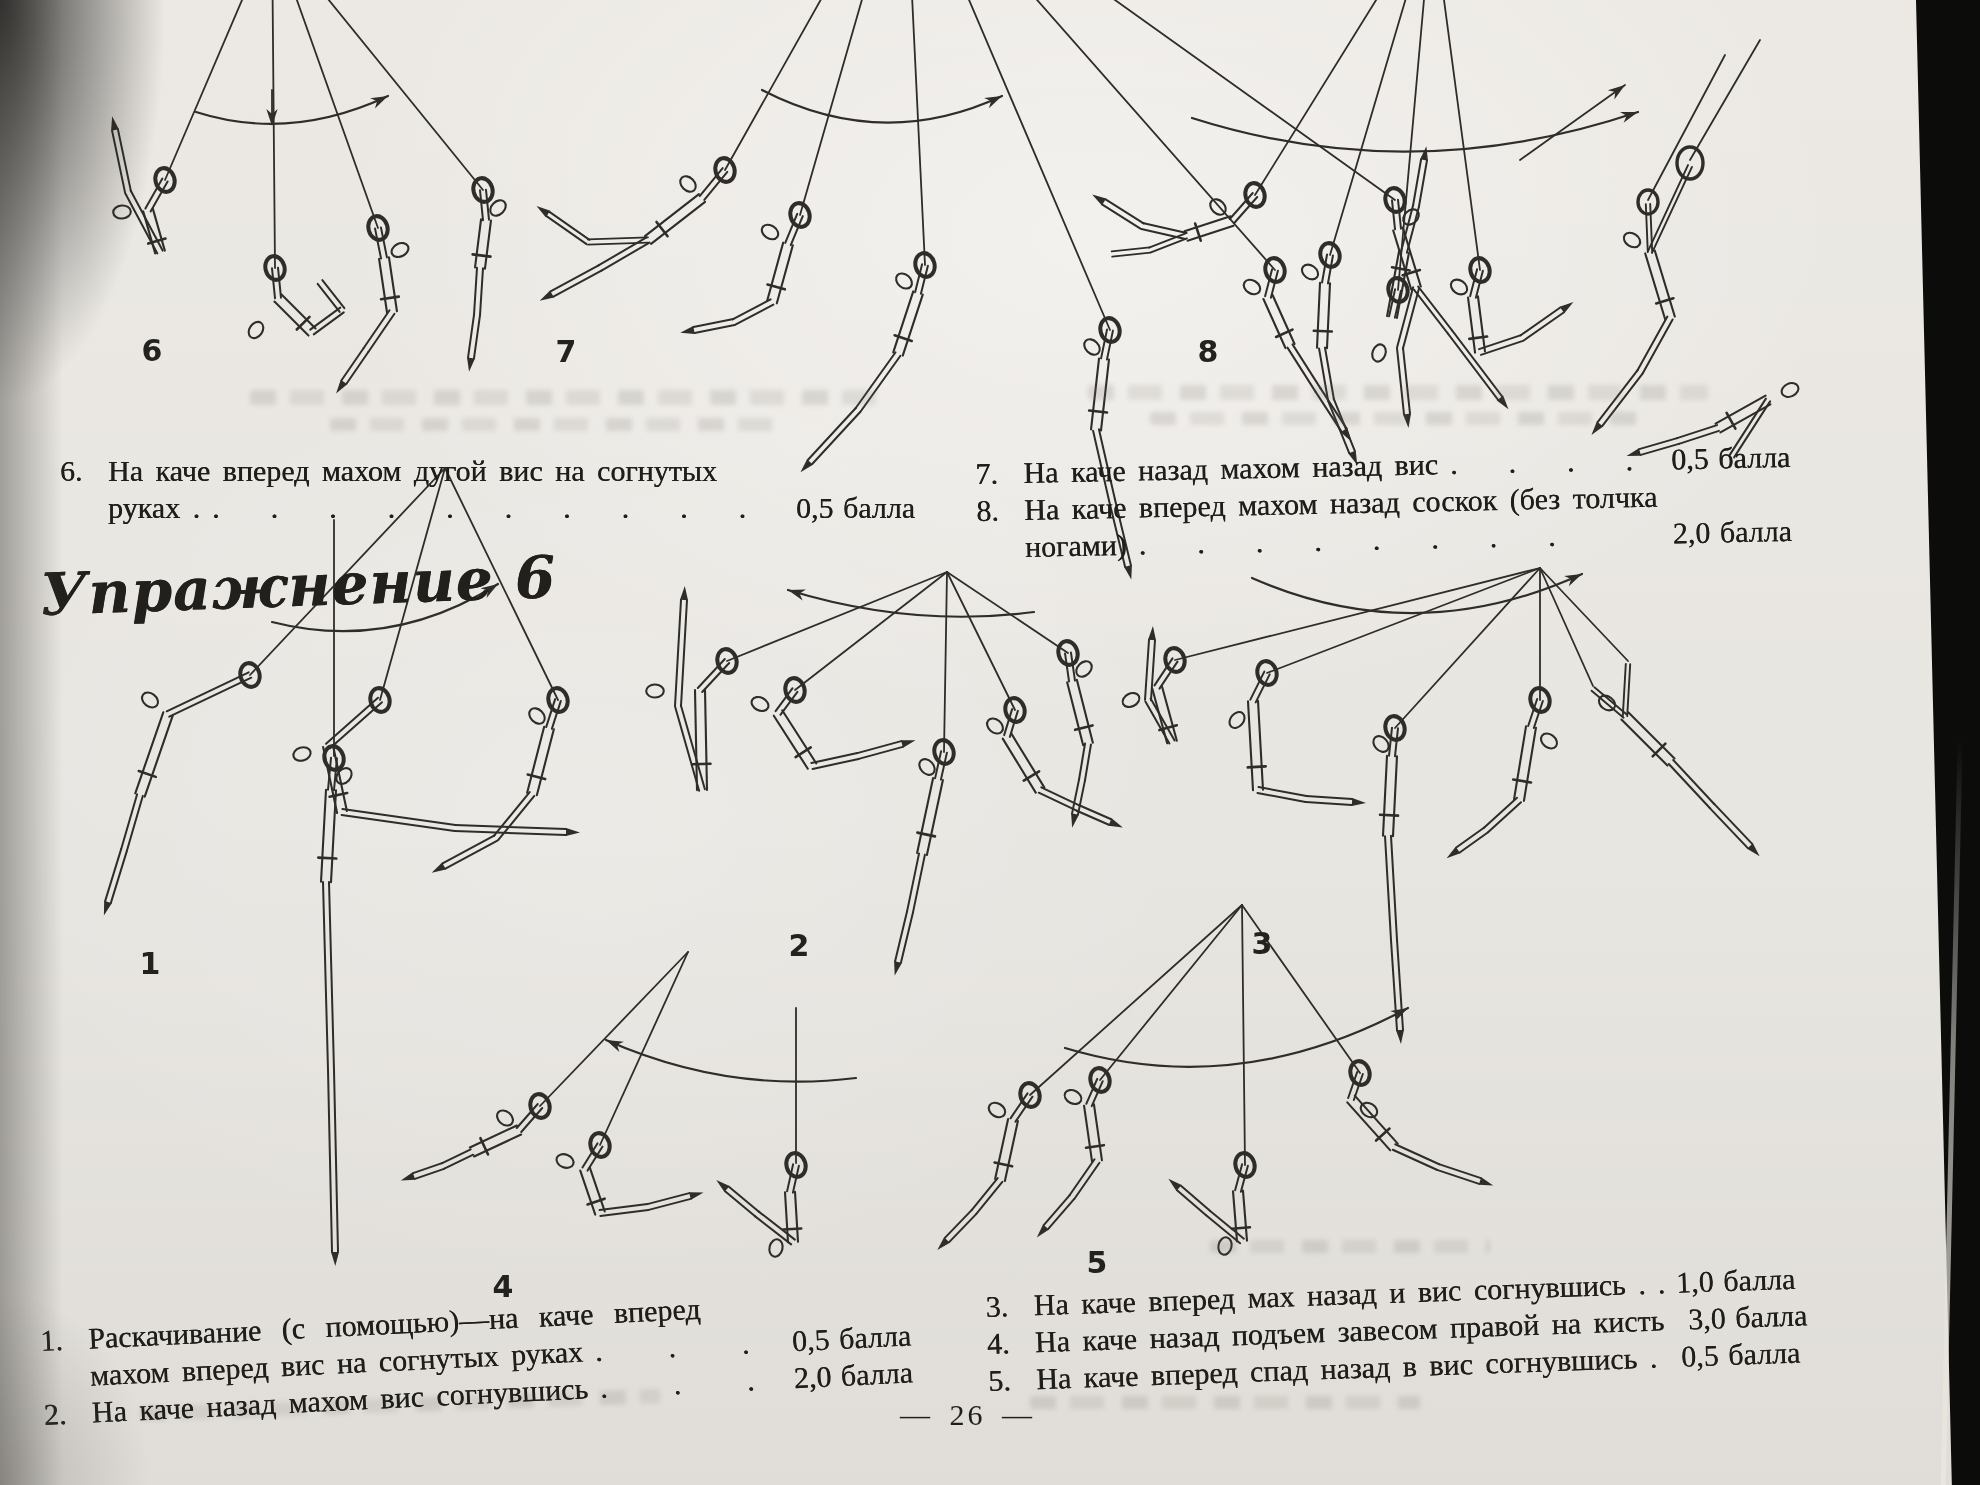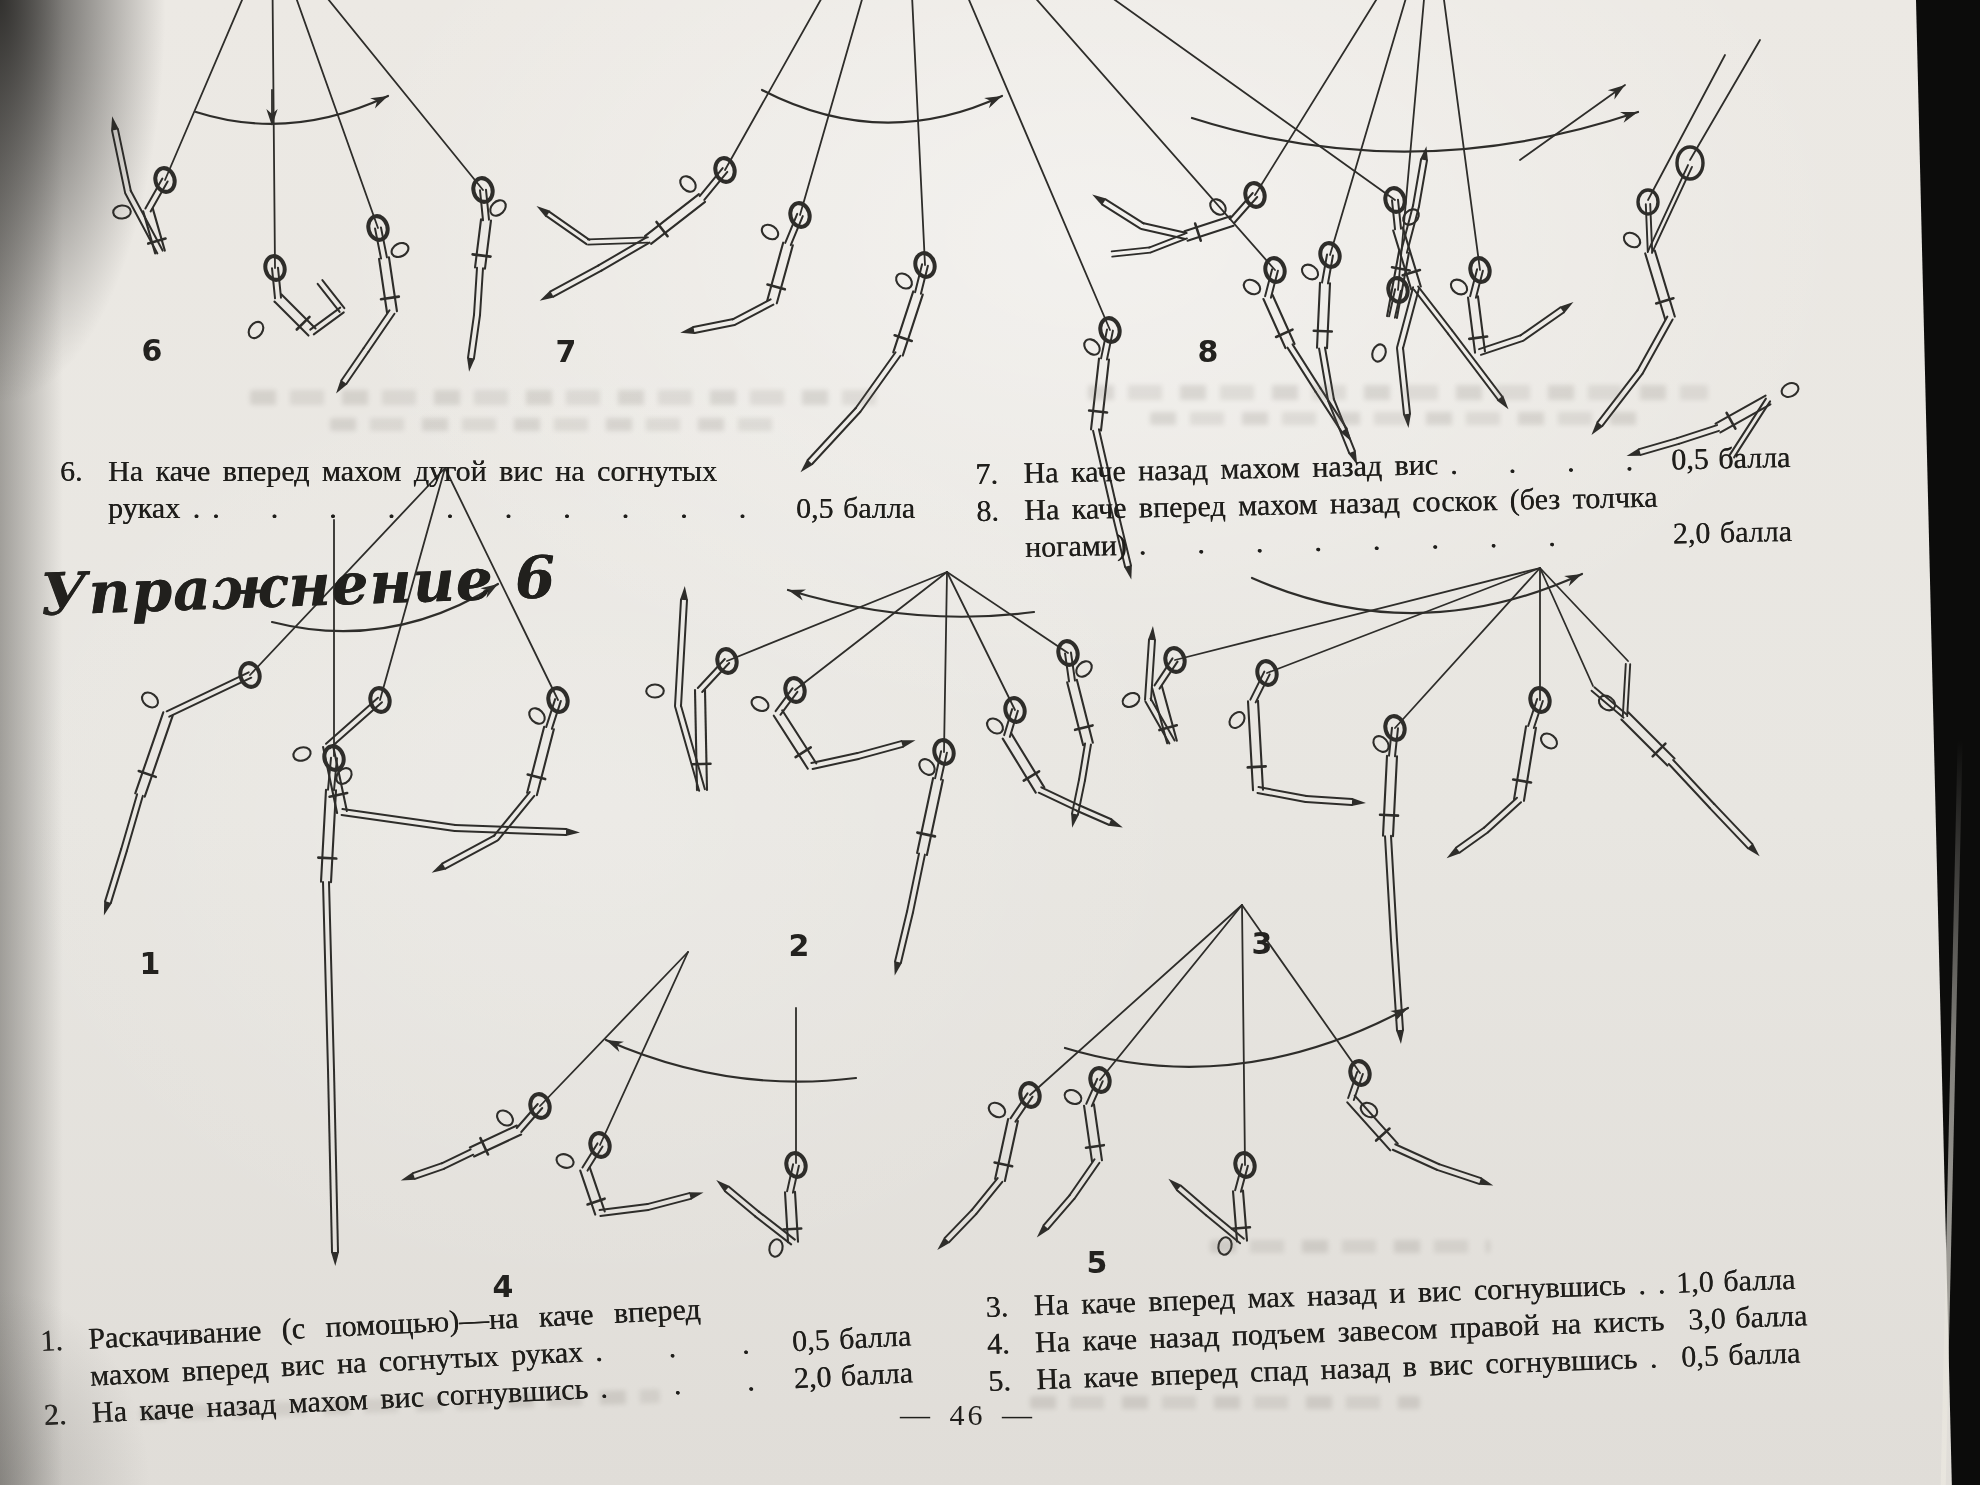--- a/index.html
+++ b/index.html
@@ -651,20 +651,20 @@
 
   <div class="figlabel" style="left:152px;top:350px;">6</div>
   <div class="figlabel" style="left:566px;top:351px;">7</div>
   <div class="figlabel" style="left:1208px;top:351px;">8</div>
   <div class="figlabel" style="left:150px;top:963px;">1</div>
   <div class="figlabel" style="left:799px;top:945px;">2</div>
   <div class="figlabel" style="left:1262px;top:943px;">3</div>
   <div class="figlabel" style="left:503px;top:1286px;">4</div>
   <div class="figlabel" style="left:1097px;top:1262px;">5</div>
 
-  <div id="pagenum">— 46 —</div>
+  <div id="pagenum">— 26 —</div>
 
   <div class="left-shadow"></div>
   <div class="corner-shadow"></div>
   <div class="bottomleft-shadow"></div>
   <div class="right-band"></div>
   <div class="right-edge-line"></div>
 </div>
 
 </body></html>

